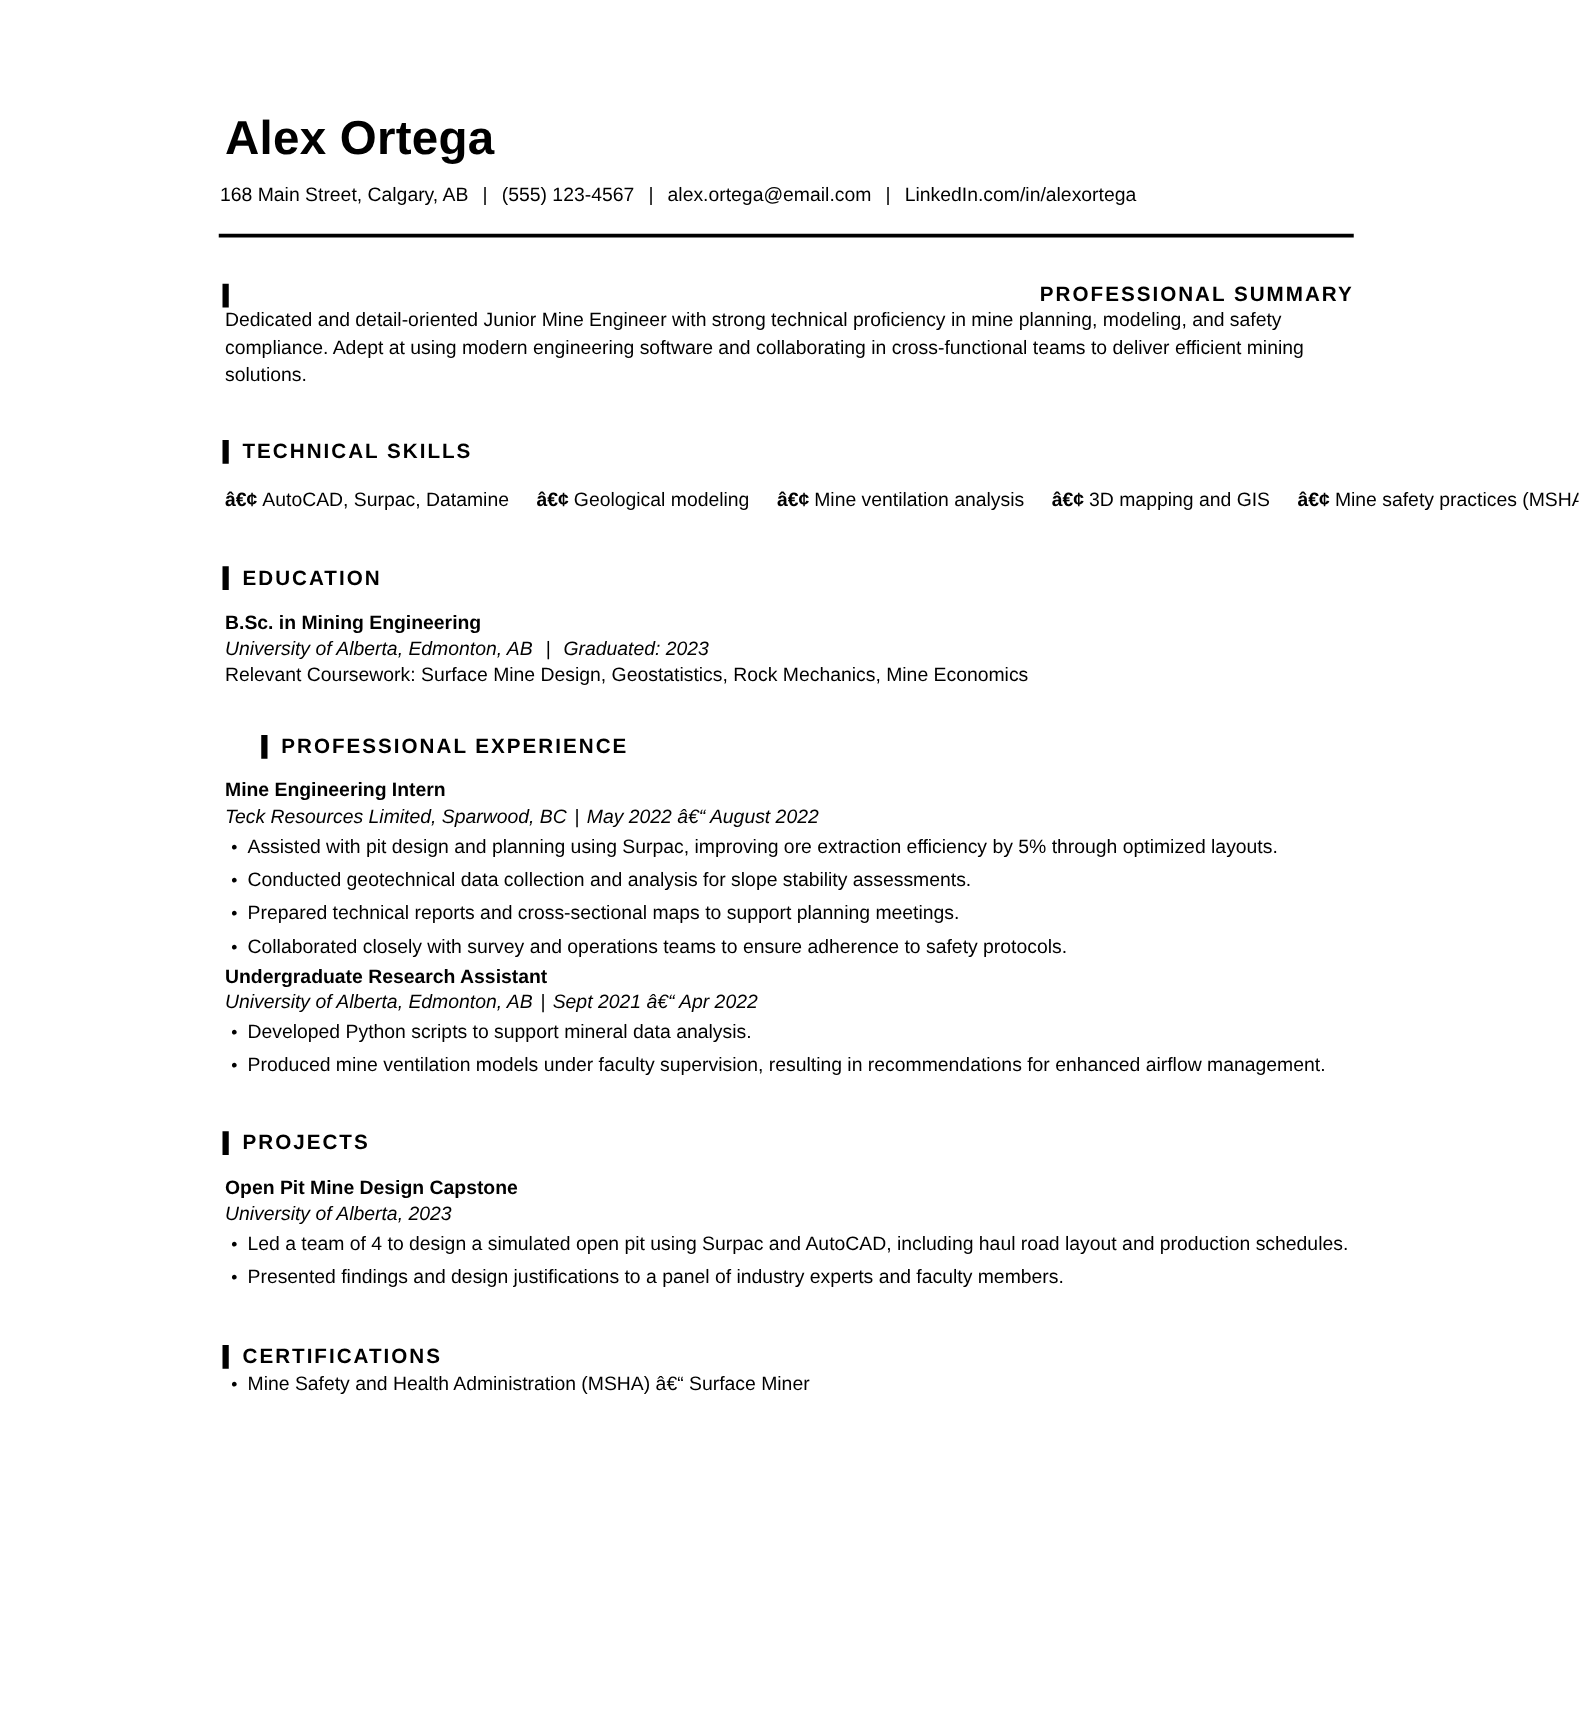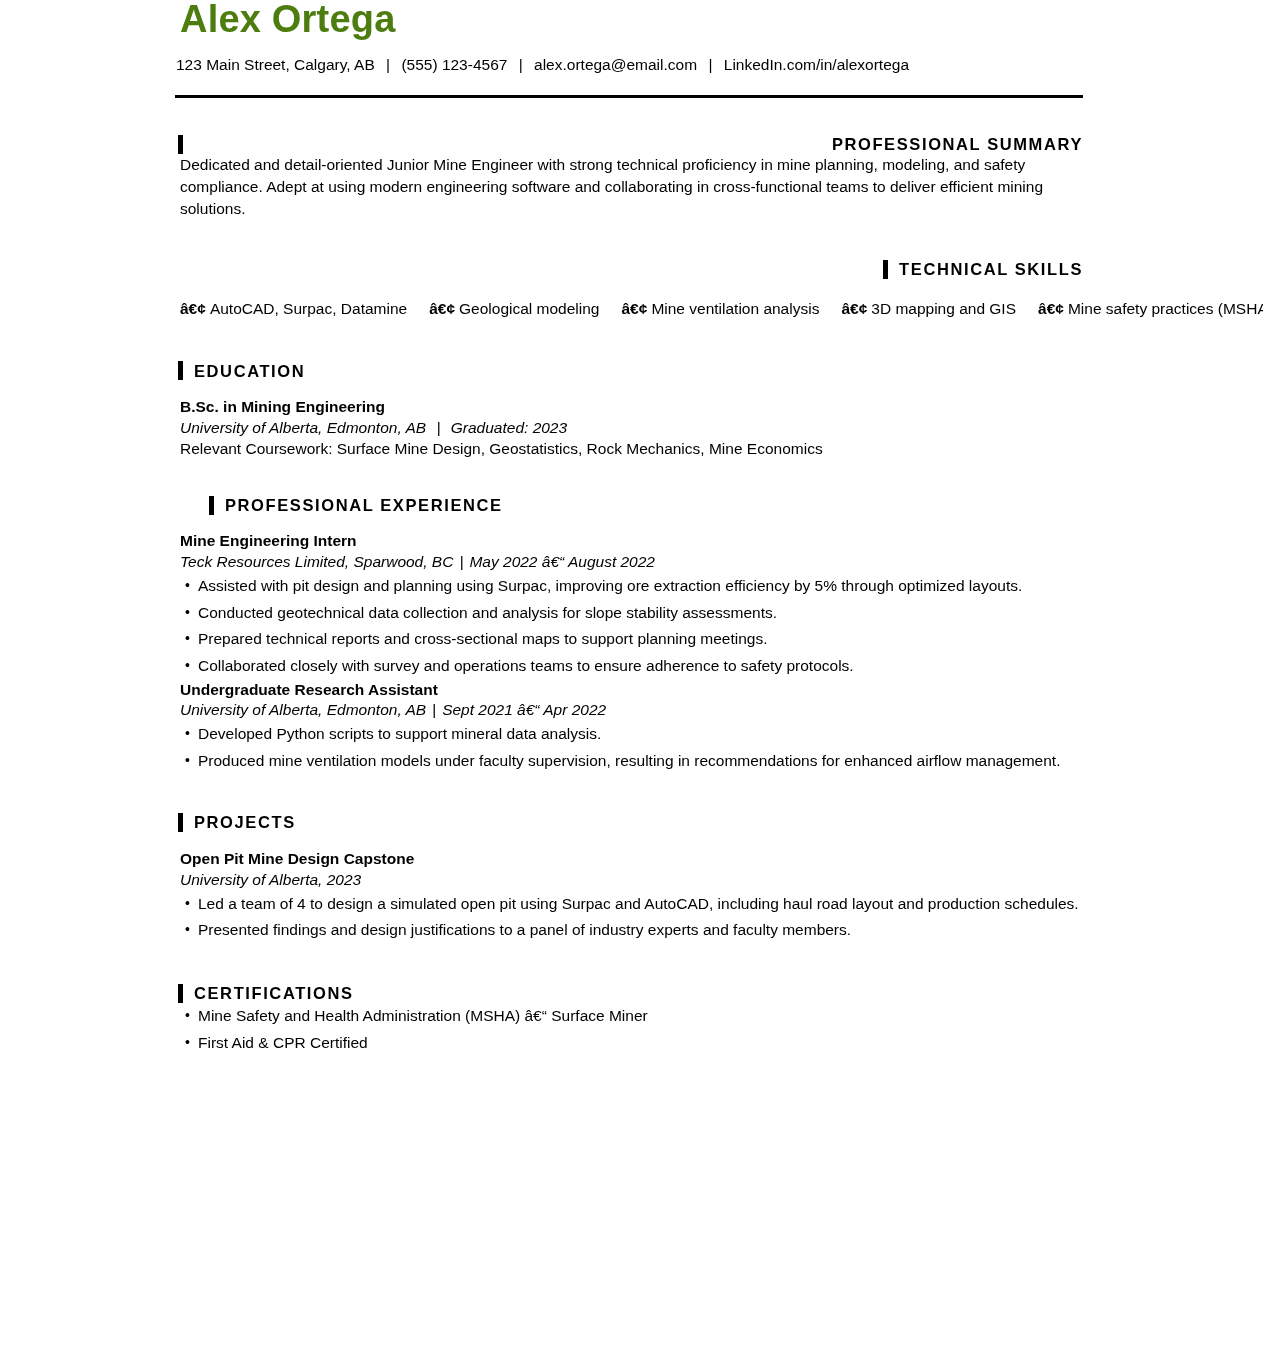--- a/index.html
+++ b/index.html
@@ -27,21 +27,22 @@
     width: 903px;
   }
 
   
   .name {
     font-size: 38px;
     font-weight: bold;
     letter-spacing: 0.2px;
     line-height: 1.0;
     margin: 0;
-    color: #4d7c0f;
+    padding-top: 92px;
+    color: #000000;
   }
   .contact-line {
     font-size: 15.5px;
     line-height: 1.3;
     margin-top: 17px;
     margin-left: -4px;
     white-space: nowrap;
     color: #000;
   }
   .sep {
@@ -148,21 +149,21 @@
     left: 5px;
     top: 0;
     font-size: 14px;
     line-height: 1.72;
     color: #000;
   }
 
   
   .sp-summary-head { margin-top: 37px; justify-content: space-between; }
   .sp-summary-body { margin-top: 15px; }
-  .sp-skills-head  { margin-top: 40px; justify-content: flex-end; }
+  .sp-skills-head  { margin-top: 40px; }
   .sp-skills-body  { margin-top: 8px; }
   .sp-edu-head     { margin-top: 30px; }
   .sp-edu-body     { margin-top: 17px; }
   .sp-exp-head     { margin-top: 36px; padding-left: 31px; }
   .sp-exp-body     { margin-top: 16px; }
   .sp-entry-gap    { }
   .sp-list         { margin-top: 10px; }
   .sp-proj-head    { margin-top: 38px; text-align: center; }
   .sp-proj-body    { margin-top: 17px; }
   .sp-cert-head    { margin-top: 40px; }
@@ -170,21 +171,21 @@
 </style>
 </head>
 <body>
 
 <div class="page">
   <div class="sheet">
 
     <div>
       <h1 class="name">Alex Ortega</h1>
       <div class="contact-line">
-        <span>123 Main Street, Calgary, AB</span>
+        <span>168 Main Street, Calgary, AB</span>
         <span class="sep">|</span>
         <span>(555) 123-4567</span>
         <span class="sep">|</span>
         <span>alex.ortega@email.com</span>
         <span class="sep">|</span>
         <span>LinkedIn.com/in/alexortega</span>
       </div>
       <div class="header-rule"></div>
     </div>
 
@@ -264,18 +265,17 @@
         </div>
     </div>
 
     <div class="section">
       <div class="section-head sp-cert-head">
         <span class="accent-bar"></span>
         <span class="section-title">CERTIFICATIONS</span>
       </div>
       <ul class="bullets sp-cert-body">
           <li>Mine Safety and Health Administration (MSHA) â€“ Surface Miner</li>
-          <li>First Aid &amp; CPR Certified</li>
         </ul>
     </div>
 
   </div>
 </div>
 
 </body></html>

